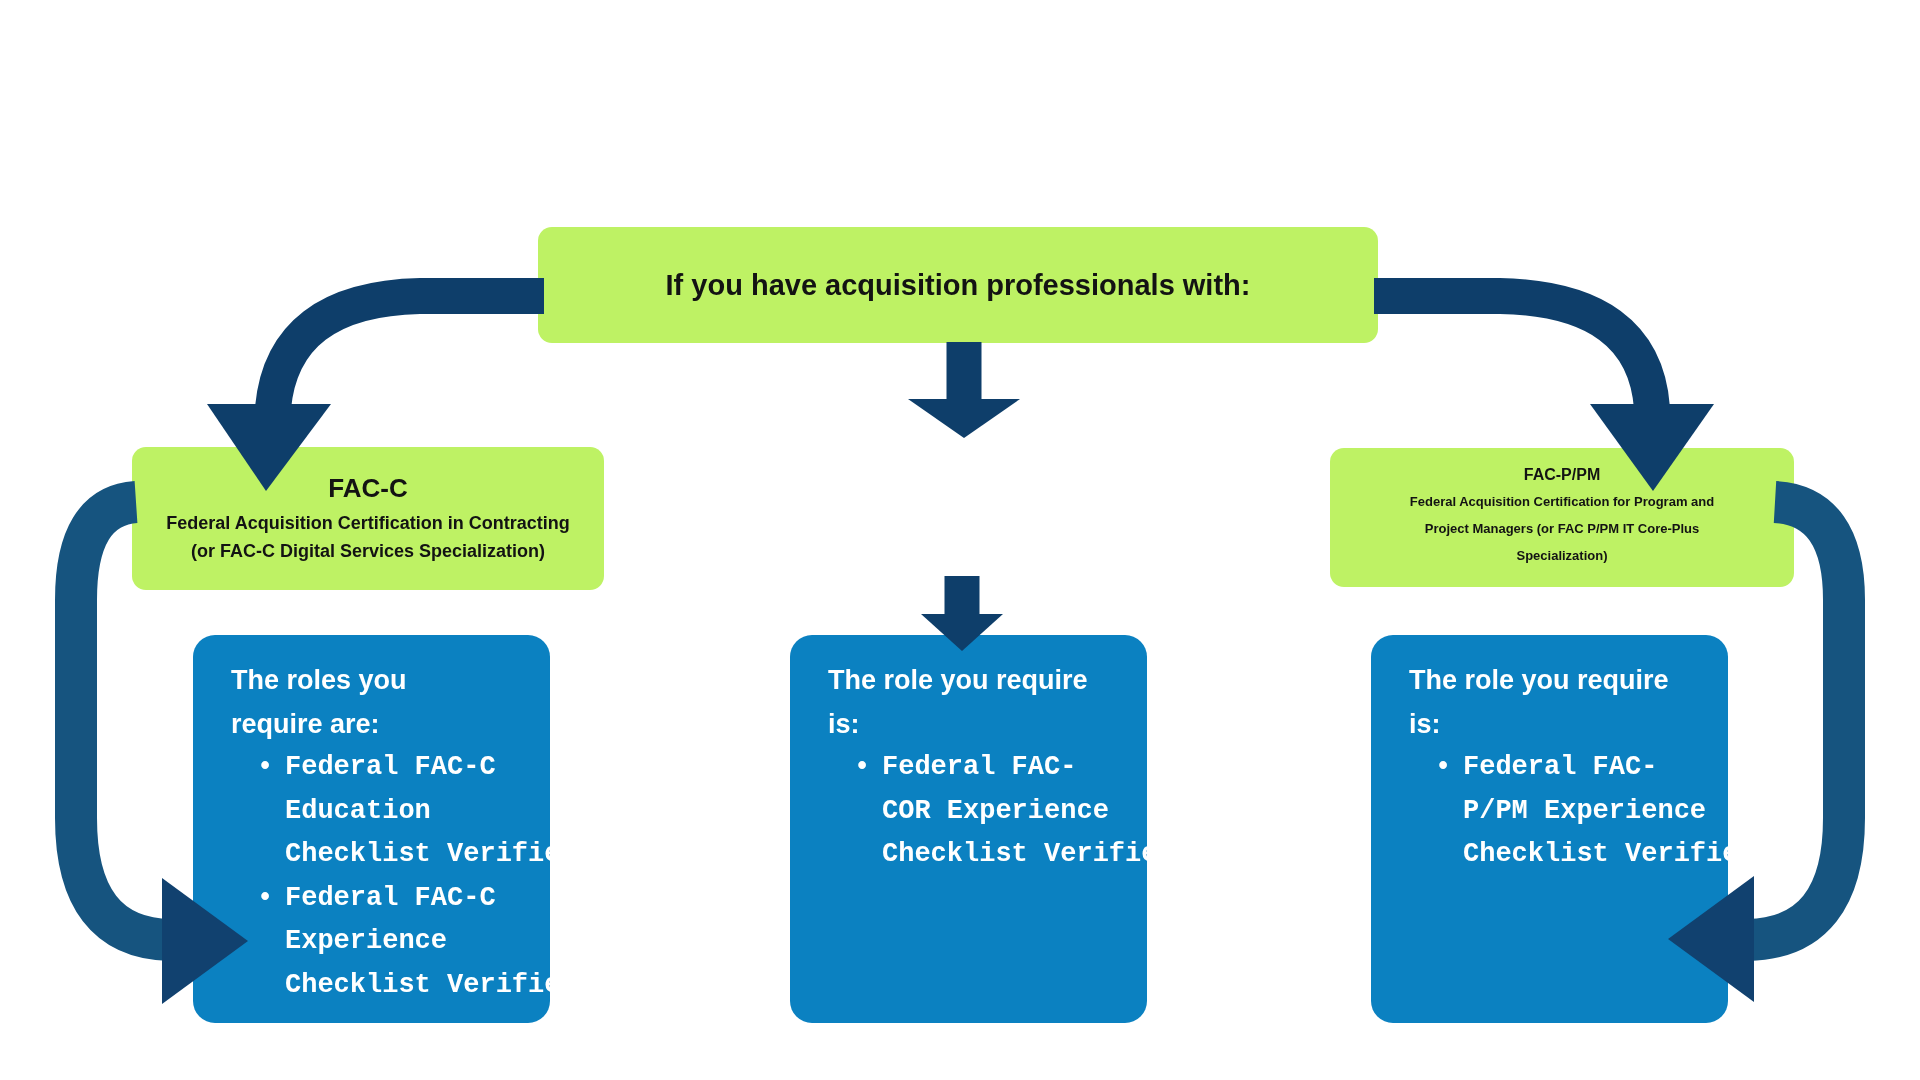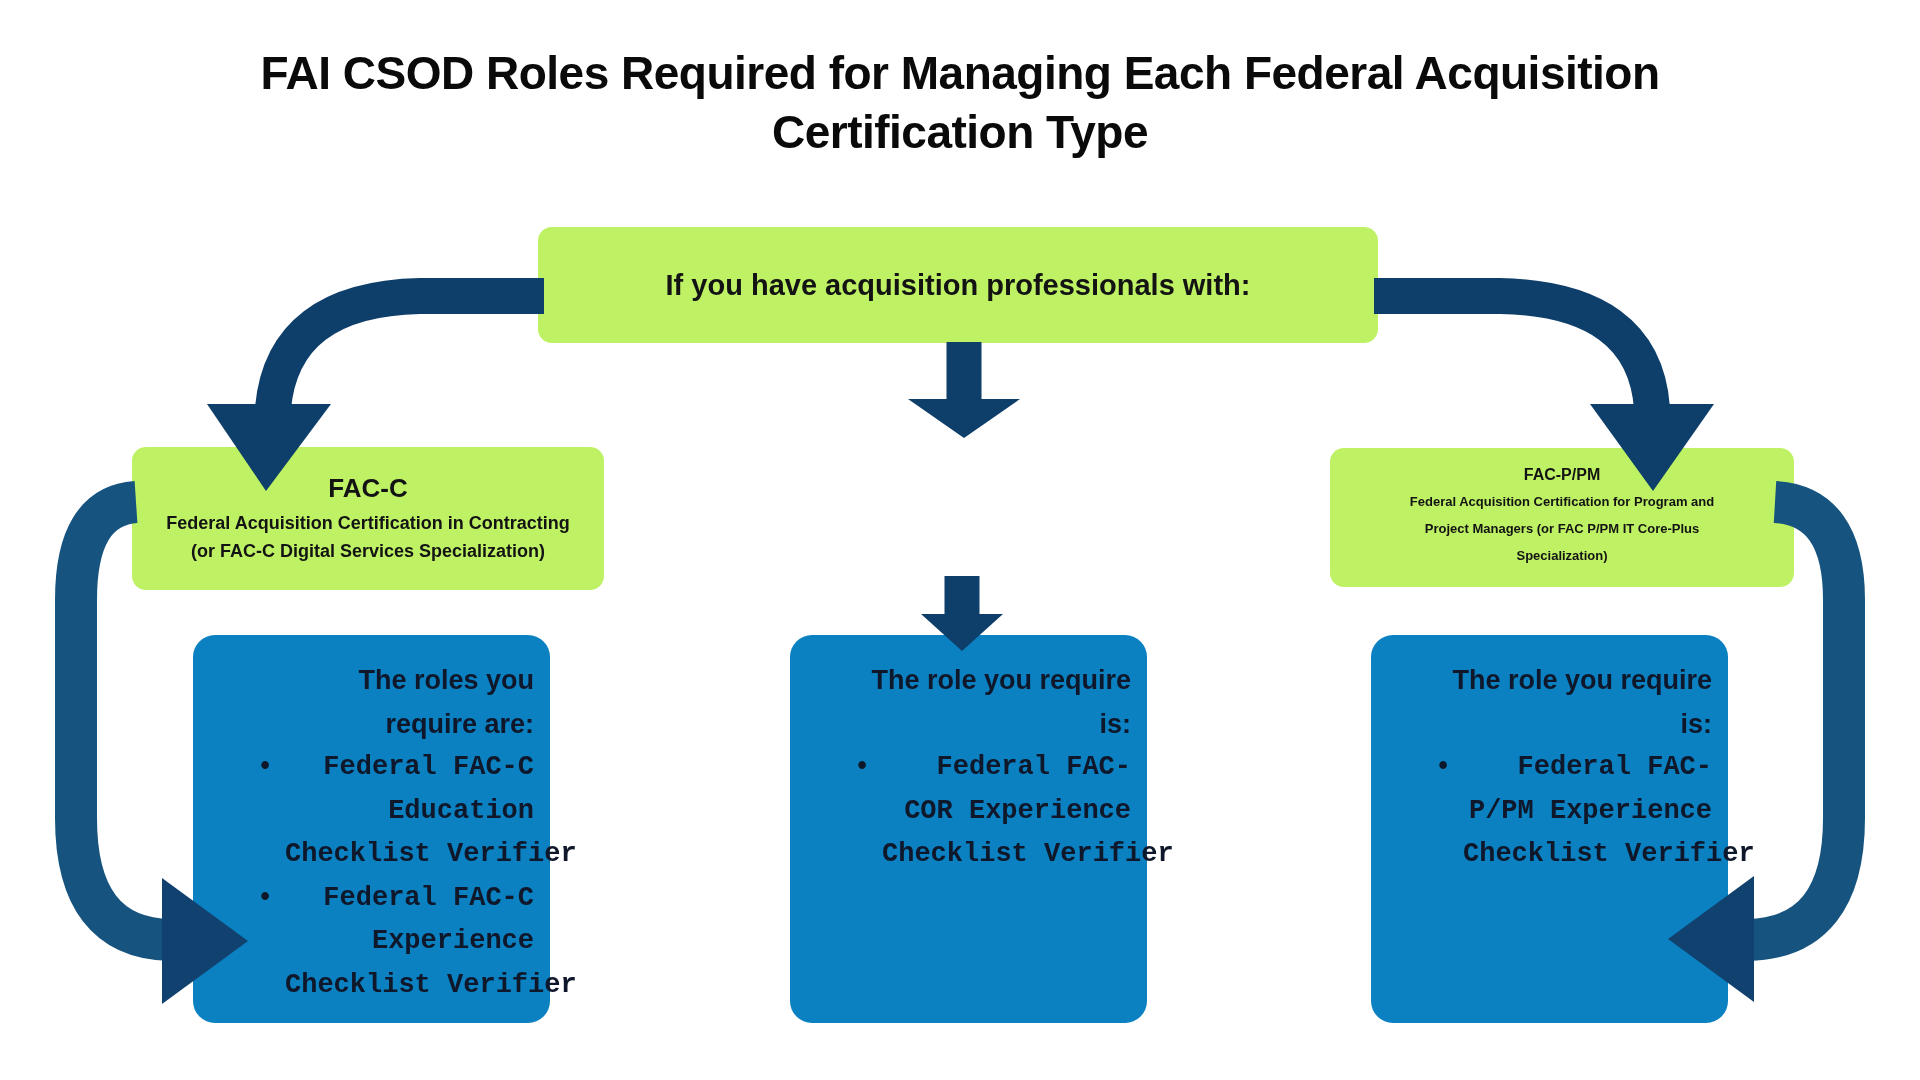--- a/index.html
+++ b/index.html
@@ -27,39 +27,37 @@
   .cert-c .cert-title{font-size:26px;margin-bottom:5px;}
   .cert-c .cert-sub{font-size:18px;line-height:28px;}
   .cert-cor{left:733px;top:447px;width:448px;height:129px;}
   .cert-cor .cert-title{font-size:24px;margin-bottom:6px;}
   .cert-cor .cert-sub{font-size:21px;line-height:32px;}
   .cert-ppm{left:1330px;top:448px;width:448px;height:127px;}
   .cert-ppm .cert-title{font-size:16px;margin-bottom:4px;}
   .cert-ppm .cert-sub{font-size:13px;line-height:27px;}
   .rolebox{
     position:absolute;width:357px;height:388px;background:#0b81c1;border-radius:22px;z-index:2;
-    color:#0f172a;font-weight:700;font-size:27px;line-height:43.5px;
-    padding:24px 16px 0 38px;box-sizing:border-box;text-align:right;
+    color:#ffffff;font-weight:700;font-size:27px;line-height:43.5px;
+    padding:24px 16px 0 38px;box-sizing:border-box;
   }
   .role-1{left:193px;top:635px;}
   .role-2{left:790px;top:635px;}
   .role-3{left:1371px;top:635px;}
   .rolebox ul{list-style:none;margin:0;padding:0;}
   .rolebox li{position:relative;padding-left:54px;font-family:Liberation Mono, monospace;}
   .rolebox li::before{
     content:"\2022";position:absolute;left:26px;top:0;
   }
 </style>
 </head>
 <body>
 
 <div class="canvas">
 
-  <div class="title pre">FAI CSOD Roles Required for Managing Each Federal Acquisition
-Certification Type</div>
 
   <svg class="arrows" viewBox="0 0 1920 1080" width="1920" height="1080">
     <g>
       <path d="M 544 296 L 420 296 Q 283 299 273 408" fill="none" stroke="#0e3e6a" stroke-width="36"></path>
       <polygon points="207,404 331,404 266,491" fill="#0e3e6a"></polygon>
     </g>
     <g>
       <path d="M 964 342 L 964 402" fill="none" stroke="#0e3e6a" stroke-width="35"></path>
       <polygon points="908,399 1020,399 964,438" fill="#0e3e6a"></polygon>
     </g>

